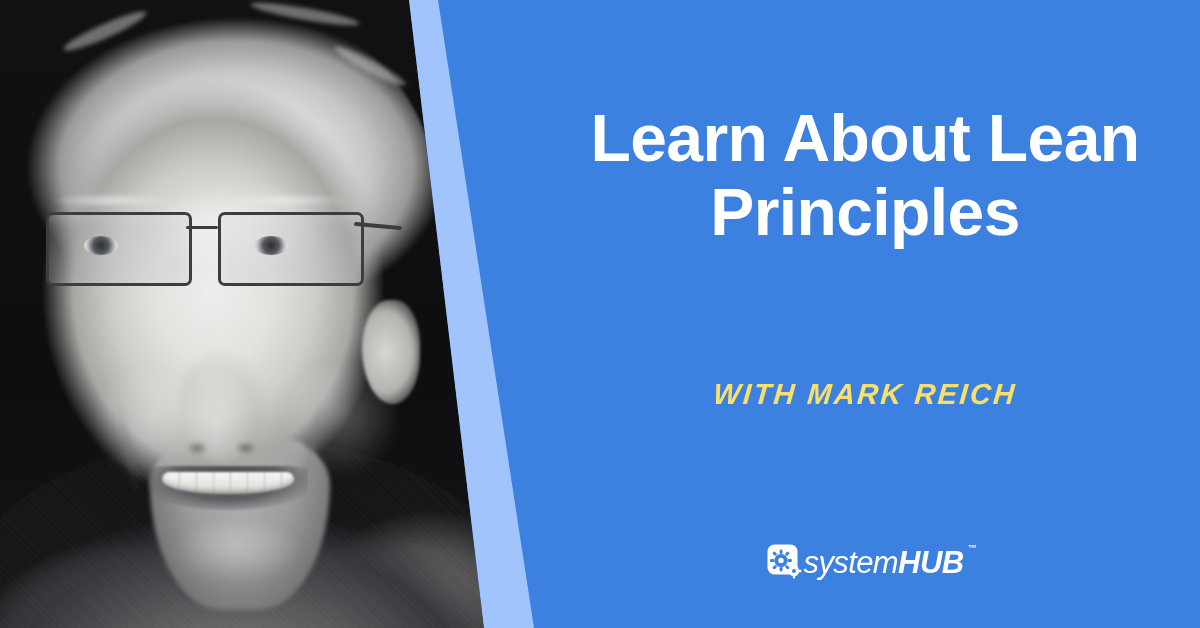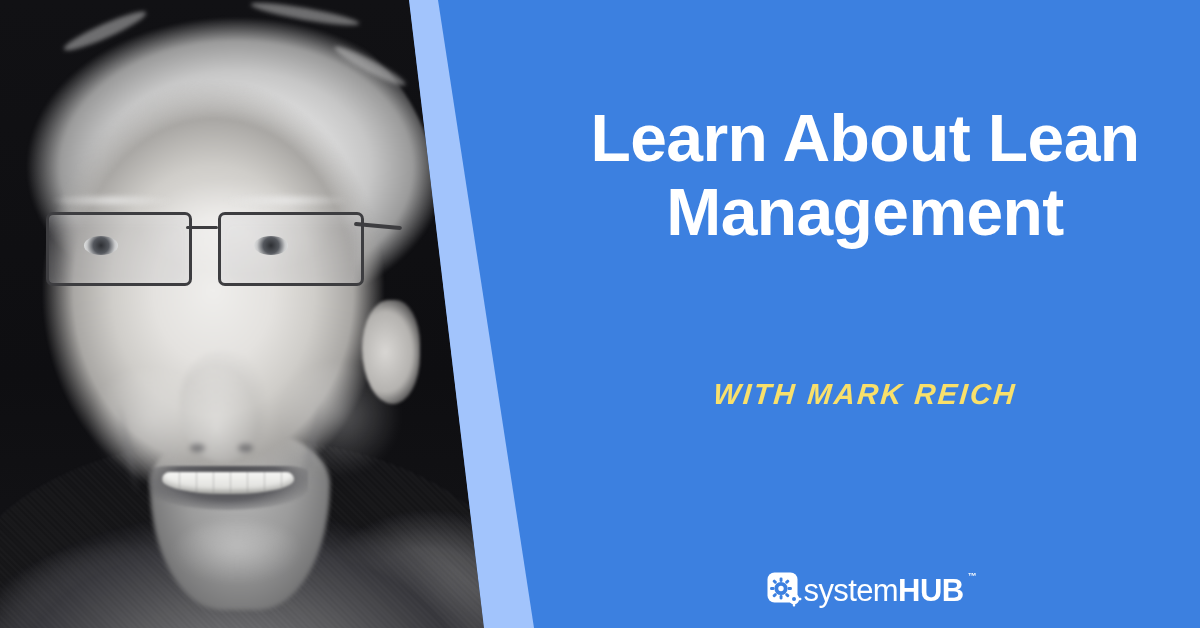--- a/index.html
+++ b/index.html
@@ -250,26 +250,27 @@
     font-size: 29px;
     font-weight: 700;
     font-style: italic;
     letter-spacing: 2.4px;
     text-transform: uppercase;
     transform: skewX(-5deg);
   }
   
   .logo {
     position: absolute;
-    left: 0; top: 572px;
+    left: 0; top: 544px;
     width: 670px;
     display: flex;
     align-items: center;
     justify-content: center;
     gap: 0;
+    font-style: italic;
   }
   .logo-mark {
     position: relative;
     width: 37px; height: 37px;
   }
   .logo-word {
     position: relative;
     color: #ffffff;
     font-size: 31px;
     font-weight: 400;
@@ -326,21 +327,21 @@
       <div class="eye right"></div>
     </div>
   </div>
 
   <div class="accent-stripe"></div>
 
   <div class="content">
 
     <div class="title">
       <span class="line">Learn About Lean</span>
-      <span class="line">Management</span>
+      <span class="line">Principles</span>
     </div>
 
     <div class="subtitle">WITH MARK REICH</div>
 
     <div class="logo">
       <span class="logo-mark">
         <svg width="37" height="37" viewBox="0 0 37 37" aria-hidden="true">
           <defs>
             <mask id="gearmask">
               <rect x="0" y="0" width="37" height="37" fill="#fff"></rect>

